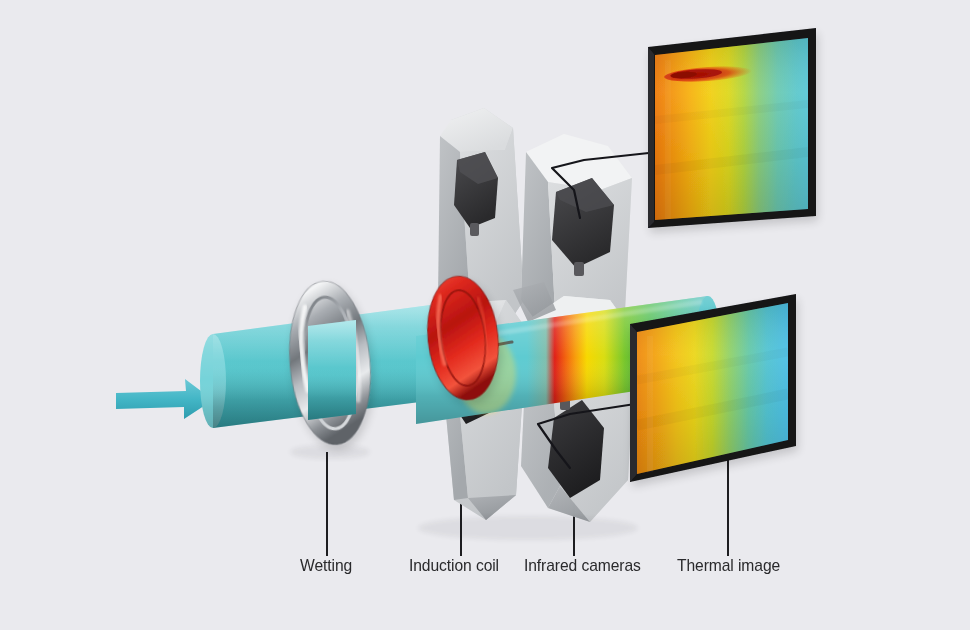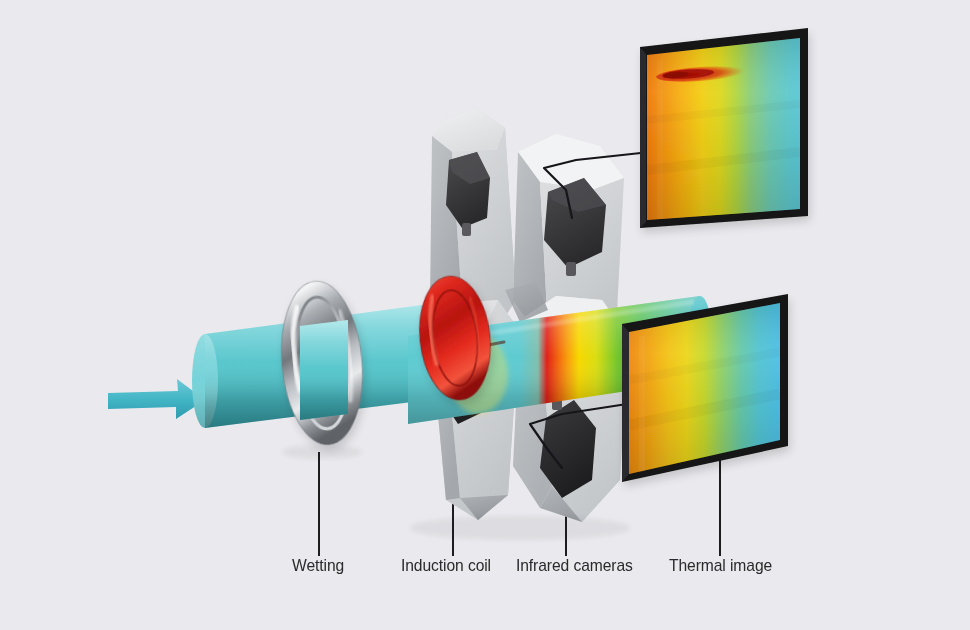--- a/index.html
+++ b/index.html
@@ -3,21 +3,21 @@
 <meta charset="utf-8">
 <style>
   html,body{margin:0;padding:0;}
   body{
     width:970px;height:630px;
     background:#eaeaee;
     font-family:"Liberation Sans",sans-serif;
     overflow:hidden;
     position:relative;
   }
-  #stage{position:absolute;left:0;top:0;width:876px;height:630px;}
+  #stage{position:absolute;left:8px;top:0;width:876px;height:630px;}
   svg#scene{position:absolute;left:0;top:0;width:970px;height:630px;display:block;}
   .lbl{
     position:absolute;
     font-family:"Liberation Sans",sans-serif;
     font-size:17px;
     font-weight:400;
     color:#2a2a2c;
     letter-spacing:-0.1px;
     white-space:nowrap;
     transform:scaleX(0.92);

